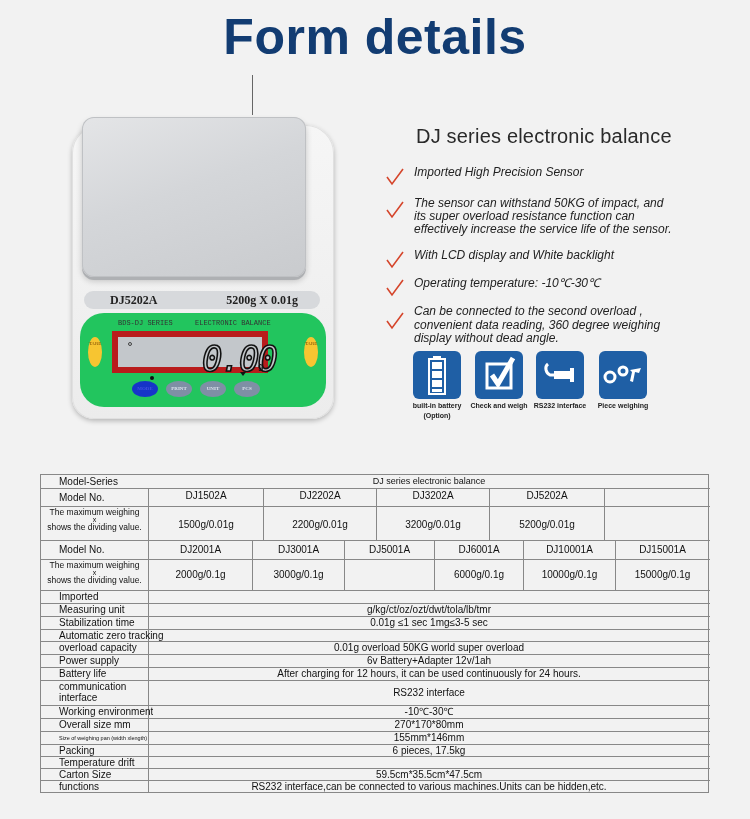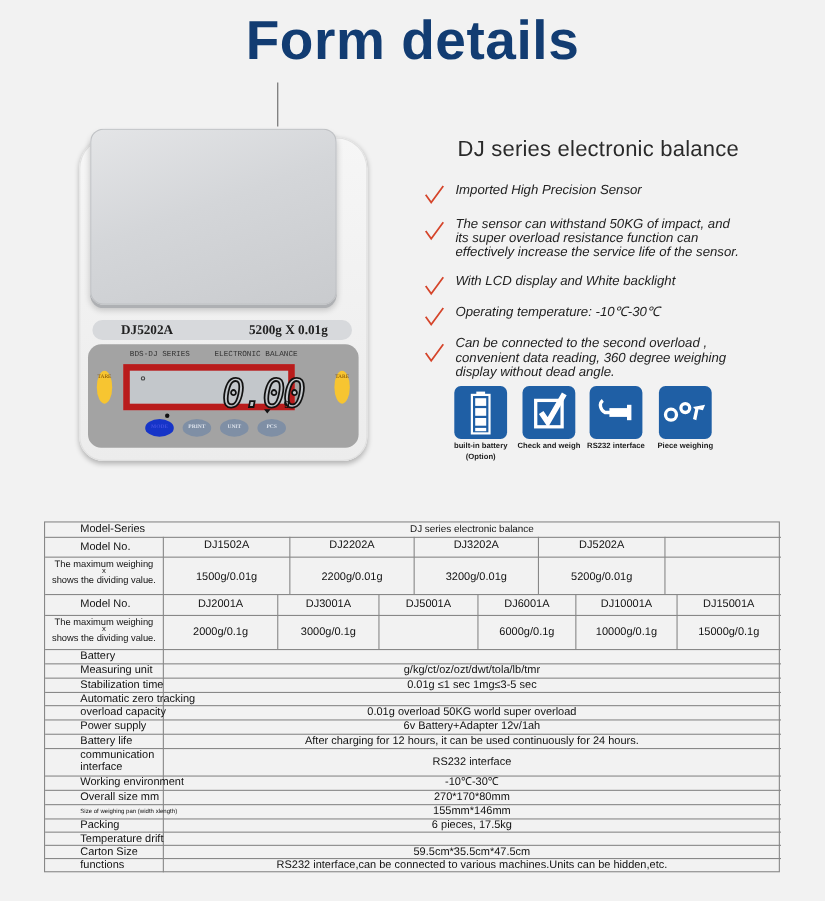--- a/index.html
+++ b/index.html
@@ -29,21 +29,21 @@
   }
   .label-strip {
     position: absolute; left: 12px; top: 174px; width: 236px; height: 18px;
     background: #d7d9dc; border-radius: 9px;
     font-family: "Liberation Serif", serif; font-weight: bold; font-size: 12px; color: #222;
   }
   .label-strip .model { position: absolute; left: 26px; top: 2px; }
   .label-strip .cap { position: absolute; right: 22px; top: 2px; }
   .panel {
     position: absolute; left: 8px; top: 196px; width: 246px; height: 94px;
-    background: #a3a3a3; border-radius: 12px;
+    background: #22c55e; border-radius: 24px;
   }
   .panel .series { position: absolute; left: 38px; top: 6px; font-family: "Liberation Mono", monospace; font-size: 7px; color: #333; }
   .panel .eb { position: absolute; left: 115px; top: 6px; font-family: "Liberation Mono", monospace; font-size: 7px; color: #333; }
   .lcd {
     position: absolute; left: 32px; top: 18px; width: 156px; height: 42px;
     background: #c3c7cb; border: 6px solid #b91c1c;
   }
   .lcd .dot { position: absolute; left: 10px; top: 5px; width: 4px; height: 4px; border: 1px solid #444; border-radius: 50%; }
   .lcd .digits {
     position: absolute; left: 84px; top: 2px; font-family: "DejaVu Sans Mono", monospace;
@@ -78,21 +78,21 @@
   .icons { position: absolute; left: 409px; top: 351px; }
   .icon-box { position: absolute; top: 0; width: 48px; height: 48px; background: #1f5fa5; border-radius: 6px; }
   .icon-box svg { position: absolute; left: 0; top: 0; }
   .icon-label { position: absolute; top: 50px; width: 70px; margin-left: -11px; text-align: center; font-size: 7px; font-weight: bold; color: #222; line-height: 10px; }
 
   
   .tbl { position: absolute; left: 40px; top: 474px; width: 669px; height: 319px; border: 1px solid #888; background: #f2f2f2; }
   .cell { position: absolute; font-size: 10px; color: #111; white-space: nowrap; overflow: hidden; }
   .hl { position: absolute; height: 1px; background: #888; }
   .vl { position: absolute; width: 1px; background: #888; }
-  .lbl { left: 18px; padding-left: 14px; }
+  .lbl { left: 4px; padding-left: 14px; }
   .val { text-align: center; }
 </style>
 </head>
 <body>
 
 <div class="title">Form details</div>
 <div class="vline"></div>
 
 <div class="scale">
   <div class="scale-base"></div>
@@ -269,21 +269,21 @@
     <div>The maximum weighing</div>
     <div style="font-size:7px;line-height:6px">x</div>
     <div>shows the dividing value.</div>
   </div>
   <div class="cell val" style="left:108px;width:103px;top:85px;line-height:30px">2000g/0.1g</div>
   <div class="cell val" style="left:212px;width:91px;top:85px;line-height:30px">3000g/0.1g</div>
   <div class="cell val" style="left:394px;width:88px;top:85px;line-height:30px">6000g/0.1g</div>
   <div class="cell val" style="left:483px;width:91px;top:85px;line-height:30px">10000g/0.1g</div>
   <div class="cell val" style="left:575px;width:93px;top:85px;line-height:30px">15000g/0.1g</div>
 
-  <div class="cell lbl" style="top:116px;line-height:12px">Battery</div>
+  <div class="cell lbl" style="top:116px;line-height:12px">Imported</div>
 
   <div class="cell lbl" style="top:129px;line-height:12px">Measuring unit</div>
   <div class="cell val" style="left:108px;width:560px;top:129px;line-height:12px">g/kg/ct/oz/ozt/dwt/tola/lb/tmr</div>
 
   <div class="cell lbl" style="top:142px;line-height:12px">Stabilization time</div>
   <div class="cell val" style="left:108px;width:560px;top:142px;line-height:12px">0.01g ≤1 sec 1mg≤3-5 sec</div>
 
   <div class="cell lbl" style="top:155px;line-height:11px;font-size:10px">Automatic zero tracking</div>
 
   <div class="cell lbl" style="top:167px;line-height:12px">overload capacity</div>

